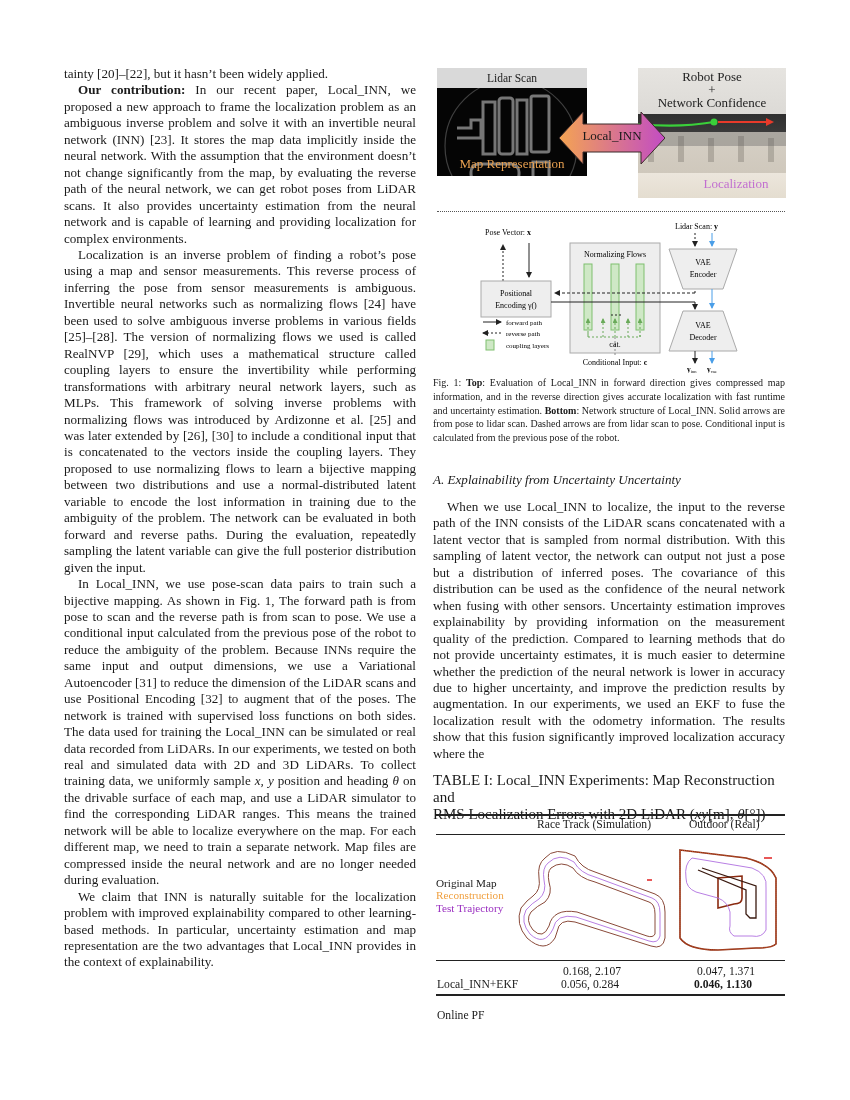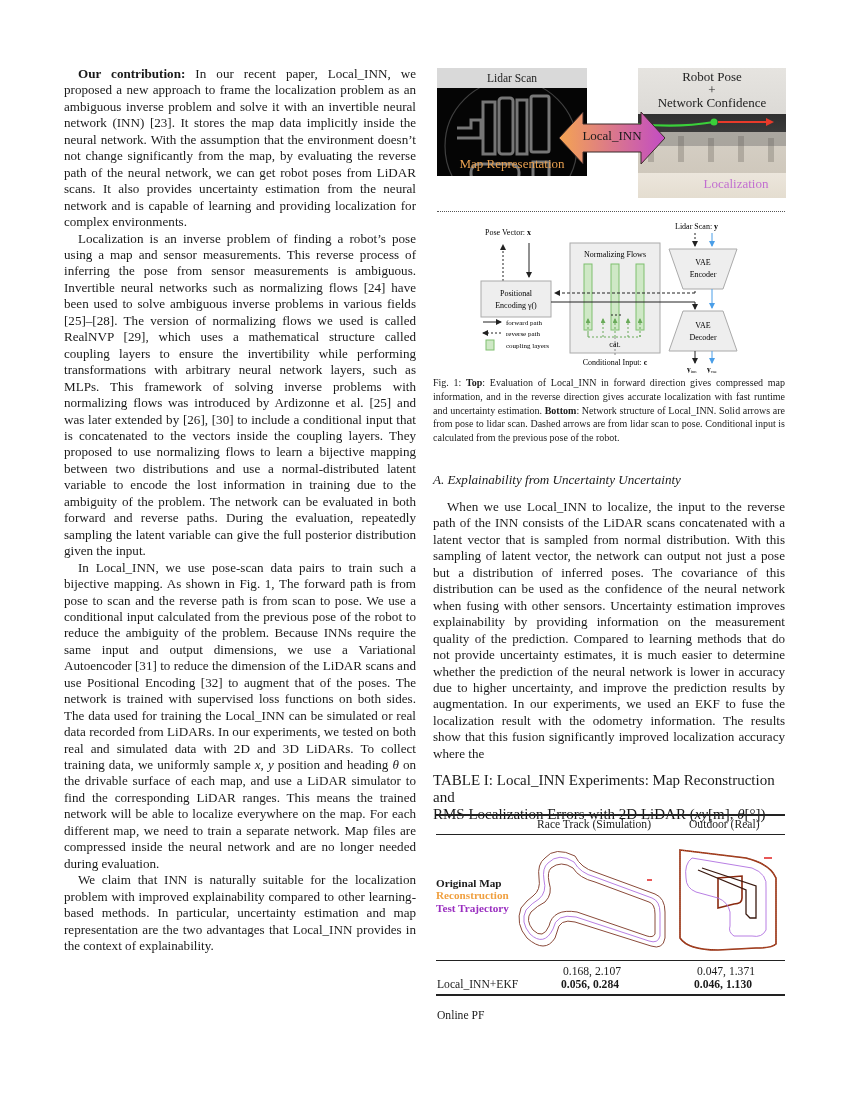--- a/index.html
+++ b/index.html
@@ -31,26 +31,27 @@
   
   .diagram { position: absolute; left: 433px; top: 215px; width: 354px; height: 158px; }
   .diagram text { font-family: "Liberation Serif", "DejaVu Serif", serif; }
 
   .caption { position: absolute; left: 433px; top: 376px; width: 352px; font-size: 10px; line-height: 13.8px; text-align: justify; }
   .section-title { position: absolute; left: 433px; top: 472px; font-size: 13.1px; font-style: italic; }
 
   .table-caption { position: absolute; left: 433px; top: 772px; width: 352px; font-size: 15px; line-height: 17px; }
   .rule { position: absolute; left: 436px; width: 349px; background: #222; }
   .tbl-text { position: absolute; font-size: 11.6px; line-height: 13px; white-space: nowrap; }
-  .legend-text { position: absolute; left: 436px; font-size: 11.2px; line-height: 13px; font-weight: bold; }
+  .legend-text { position: absolute; left: 436px; font-size: 11.2px; line-height: 13px; }
 </style>
 </head>
 <body>
 
 <div class="col col-left">
+  <p class="para">tainty [20]–[22], but it hasn’t been widely applied.</p>
   <p class="indent"><b>Our contribution:</b><span> In our recent paper, Local_INN, we proposed a new approach to frame the localization problem as an ambiguous inverse problem and solve it with an invertible neural network (INN) [23]. It stores the map data implicitly inside the neural network. With the assumption that the environment doesn’t not change significantly from the map, by evaluating the reverse path of the neural network, we can get robot poses from LiDAR scans. It also provides uncertainty estimation from the neural network and is capable of learning and providing localization for complex environments.</span></p>
   <p class="indent">Localization is an inverse problem of finding a robot’s pose using a map and sensor measurements. This reverse process of inferring the pose from sensor measurements is ambiguous. Invertible neural networks such as normalizing flows [24] have been used to solve ambiguous inverse problems in various fields [25]–[28]. The version of normalizing flows we used is called RealNVP [29], which uses a mathematical structure called coupling layers to ensure the invertibility while performing transformations with arbitrary neural network layers, such as MLPs. This framework of solving inverse problems with normalizing flows was introduced by Ardizonne et al. [25] and was later extended by [26], [30] to include a conditional input that is concatenated to the vectors inside the coupling layers. They proposed to use normalizing flows to learn a bijective mapping between two distributions and use a normal-distributed latent variable to encode the lost information in training due to the ambiguity of the problem. The network can be evaluated in both forward and reverse paths. During the evaluation, repeatedly sampling the latent variable can give the full posterior distribution given the input.</p>
   <p class="indent"><span>In Local_INN, we use pose-scan data pairs to train such a bijective mapping. As shown in Fig. 1, The forward path is from pose to scan and the reverse path is from scan to pose. We use a conditional input calculated from the previous pose of the robot to reduce the ambiguity of the problem. Because INNs require the same input and output dimensions, we use a Variational Autoencoder [31] to reduce the dimension of the LiDAR scans and use Positional Encoding [32] to augment that of the poses. The network is trained with supervised loss functions on both sides. The data used for training the Local_INN can be simulated or real data recorded from LiDARs. In our experiments, we tested on both real and simulated data with 2D and 3D LiDARs. To collect training data, we uniformly sample </span><i>x, y</i><span> position and heading </span><i>θ</i><span> on the drivable surface of each map, and use a LiDAR simulator to find the corresponding LiDAR ranges. This means the trained network will be able to localize everywhere on the map. For each different map, we need to train a separate network. Map files are compressed inside the neural network and are no longer needed during evaluation.</span></p>
   <p class="indent para">We claim that INN is naturally suitable for the localization problem with improved explainability compared to other learning-based methods. In particular, uncertainty estimation and map representation are the two advantages that Local_INN provides in the context of explainability.</p>
 </div>
 
 <div class="fig-top">
   <div class="panel-left">
     <svg width="150" height="130" style="position:absolute;left:0;top:0">
       <g stroke="#8a8a8a" stroke-width="3" fill="none" opacity="0.85">
@@ -205,15 +206,15 @@
   <path d="M26 32 L74 52 L74 76 L78 80 L84 80 L84 48 L30 30" fill="none" stroke="#3a1a10" stroke-width="1.3"></path>
   <path d="M20 20 L80 30 Q96 36 94 50 L94 92 Q90 100 80 98 L62 98 Q56 94 58 88 L58 74 Q56 64 46 60 L24 54 Q14 50 14 40 Q12 26 20 20 Z" fill="none" stroke="#b070e0" stroke-width="0.9"></path>
   <line x1="92" y1="20" x2="100" y2="20" stroke="#e02020" stroke-width="1.5"></line>
 </svg>
 
 <div class="rule" style="top:960px;height:1px;"></div>
 <div class="tbl-text" style="left:437px;top:965px;margin-top:44px;">Online PF</div>
 <div class="tbl-text" style="left:563px;top:965px;">0.168, 2.107</div>
 <div class="tbl-text" style="left:697px;top:965px;">0.047, 1.371</div>
 <div class="tbl-text" style="left:437px;top:978px;">Local_INN+EKF</div>
-<div class="tbl-text" style="left:561px;top:978px;font-weight:bold;">0.056, 0.284</div>
+<div class="tbl-text" style="left:561px;top:978px;font-weight:normal;">0.056, 0.284</div>
 <div class="tbl-text" style="left:694px;top:978px;font-weight:bold;">0.046, 1.130</div>
 <div class="rule" style="top:994px;height:1.5px;"></div>
 
 </body></html>

